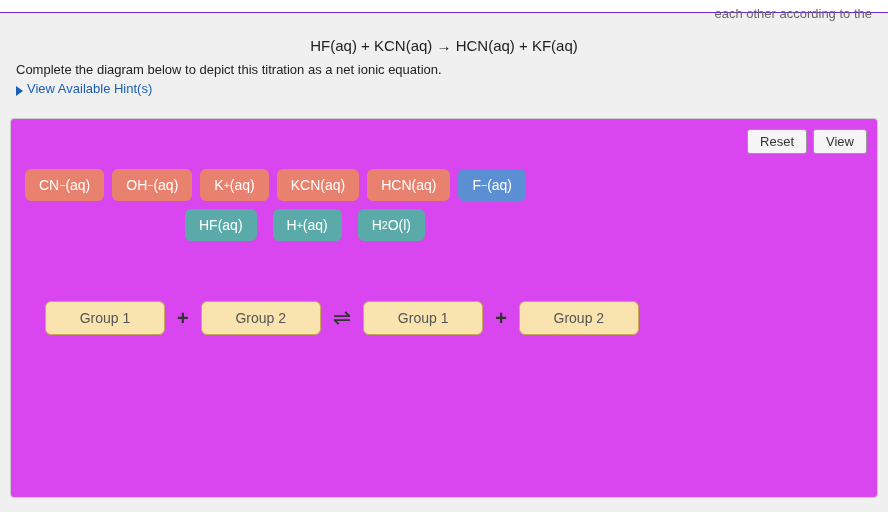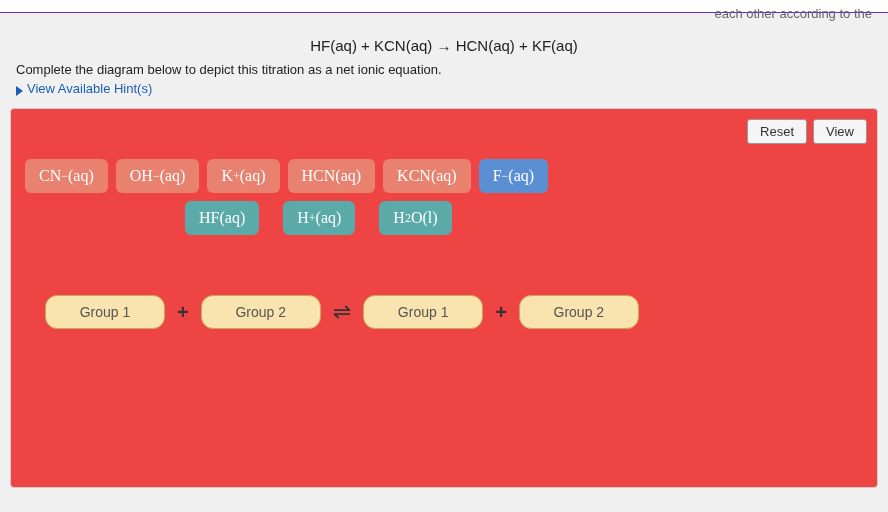--- a/index.html
+++ b/index.html
@@ -49,22 +49,22 @@
     .hint-link span.triangle {
       display: inline-block;
       width: 0;
       height: 0;
       border-top: 5px solid transparent;
       border-bottom: 5px solid transparent;
       border-left: 7px solid #1a5fb4;
     }
 
     .main-panel {
-      background: #ef4444;
-      margin: 6px 10px;
+      background: #d946ef;
+      margin: 16px 10px;
       border: 1px solid #ccc;
       border-radius: 4px;
       padding: 10px 14px 20px;
       position: relative;
       min-height: 380px;
     }
 
     .top-right-buttons {
       position: absolute;
       top: 10px;
@@ -86,55 +86,54 @@
     .chemicals-row {
       display: flex;
       flex-wrap: wrap;
       gap: 8px;
       margin-top: 40px;
       align-items: center;
     }
 
     .chemicals-row-2 {
       display: flex;
-      gap: 24px;
+      gap: 16px;
       margin-top: 8px;
       margin-left: 160px;
       align-items: center;
     }
 
     .chem-chip {
       padding: 8px 14px;
       border-radius: 6px;
-      font-size: 16px;
+      font-size: 14px;
       font-weight: 500;
       cursor: grab;
       user-select: none;
       display: inline-flex;
       align-items: center;
       justify-content: center;
-      font-family: Liberation Serif, serif;
     }
 
     .chip-salmon { background: #e8826e; color: #fff; }
     .chip-blue { background: #5b8fd4; color: #fff; }
     .chip-teal { background: #5baaaa; color: #fff; }
 
     .equation-row {
       display: flex;
       align-items: center;
       gap: 12px;
       margin-top: 60px;
       padding: 0 20px;
     }
 
     .group-box {
       background: #f9e4b0;
       border: 1.5px solid #c8a850;
-      border-radius: 12px;
+      border-radius: 6px;
       padding: 8px 28px;
       font-size: 14px;
       color: #555;
       min-width: 120px;
       text-align: center;
       cursor: pointer;
     }
 
     .plus-sign {
       font-size: 20px;
@@ -181,22 +180,22 @@
 
   <div class="top-right-buttons">
     <button class="btn-small">Reset</button>
     <button class="btn-small">View</button>
   </div>
 
   <div class="chemicals-row">
     <div class="chem-chip chip-salmon">CN<sup>−</sup>(aq)</div>
     <div class="chem-chip chip-salmon">OH<sup>−</sup>(aq)</div>
     <div class="chem-chip chip-salmon">K<sup>+</sup>(aq)</div>
+    <div class="chem-chip chip-salmon">KCN(aq)</div>
     <div class="chem-chip chip-salmon">HCN(aq)</div>
-    <div class="chem-chip chip-salmon">KCN(aq)</div>
     <div class="chem-chip chip-blue">F<sup>−</sup>(aq)</div>
   </div>
 
   <div class="chemicals-row-2">
     <div class="chem-chip chip-teal">HF(aq)</div>
     <div class="chem-chip chip-teal">H<sup>+</sup>(aq)</div>
     <div class="chem-chip chip-teal">H<sub>2</sub>O(l)</div>
   </div>
 
   <div class="equation-row">

